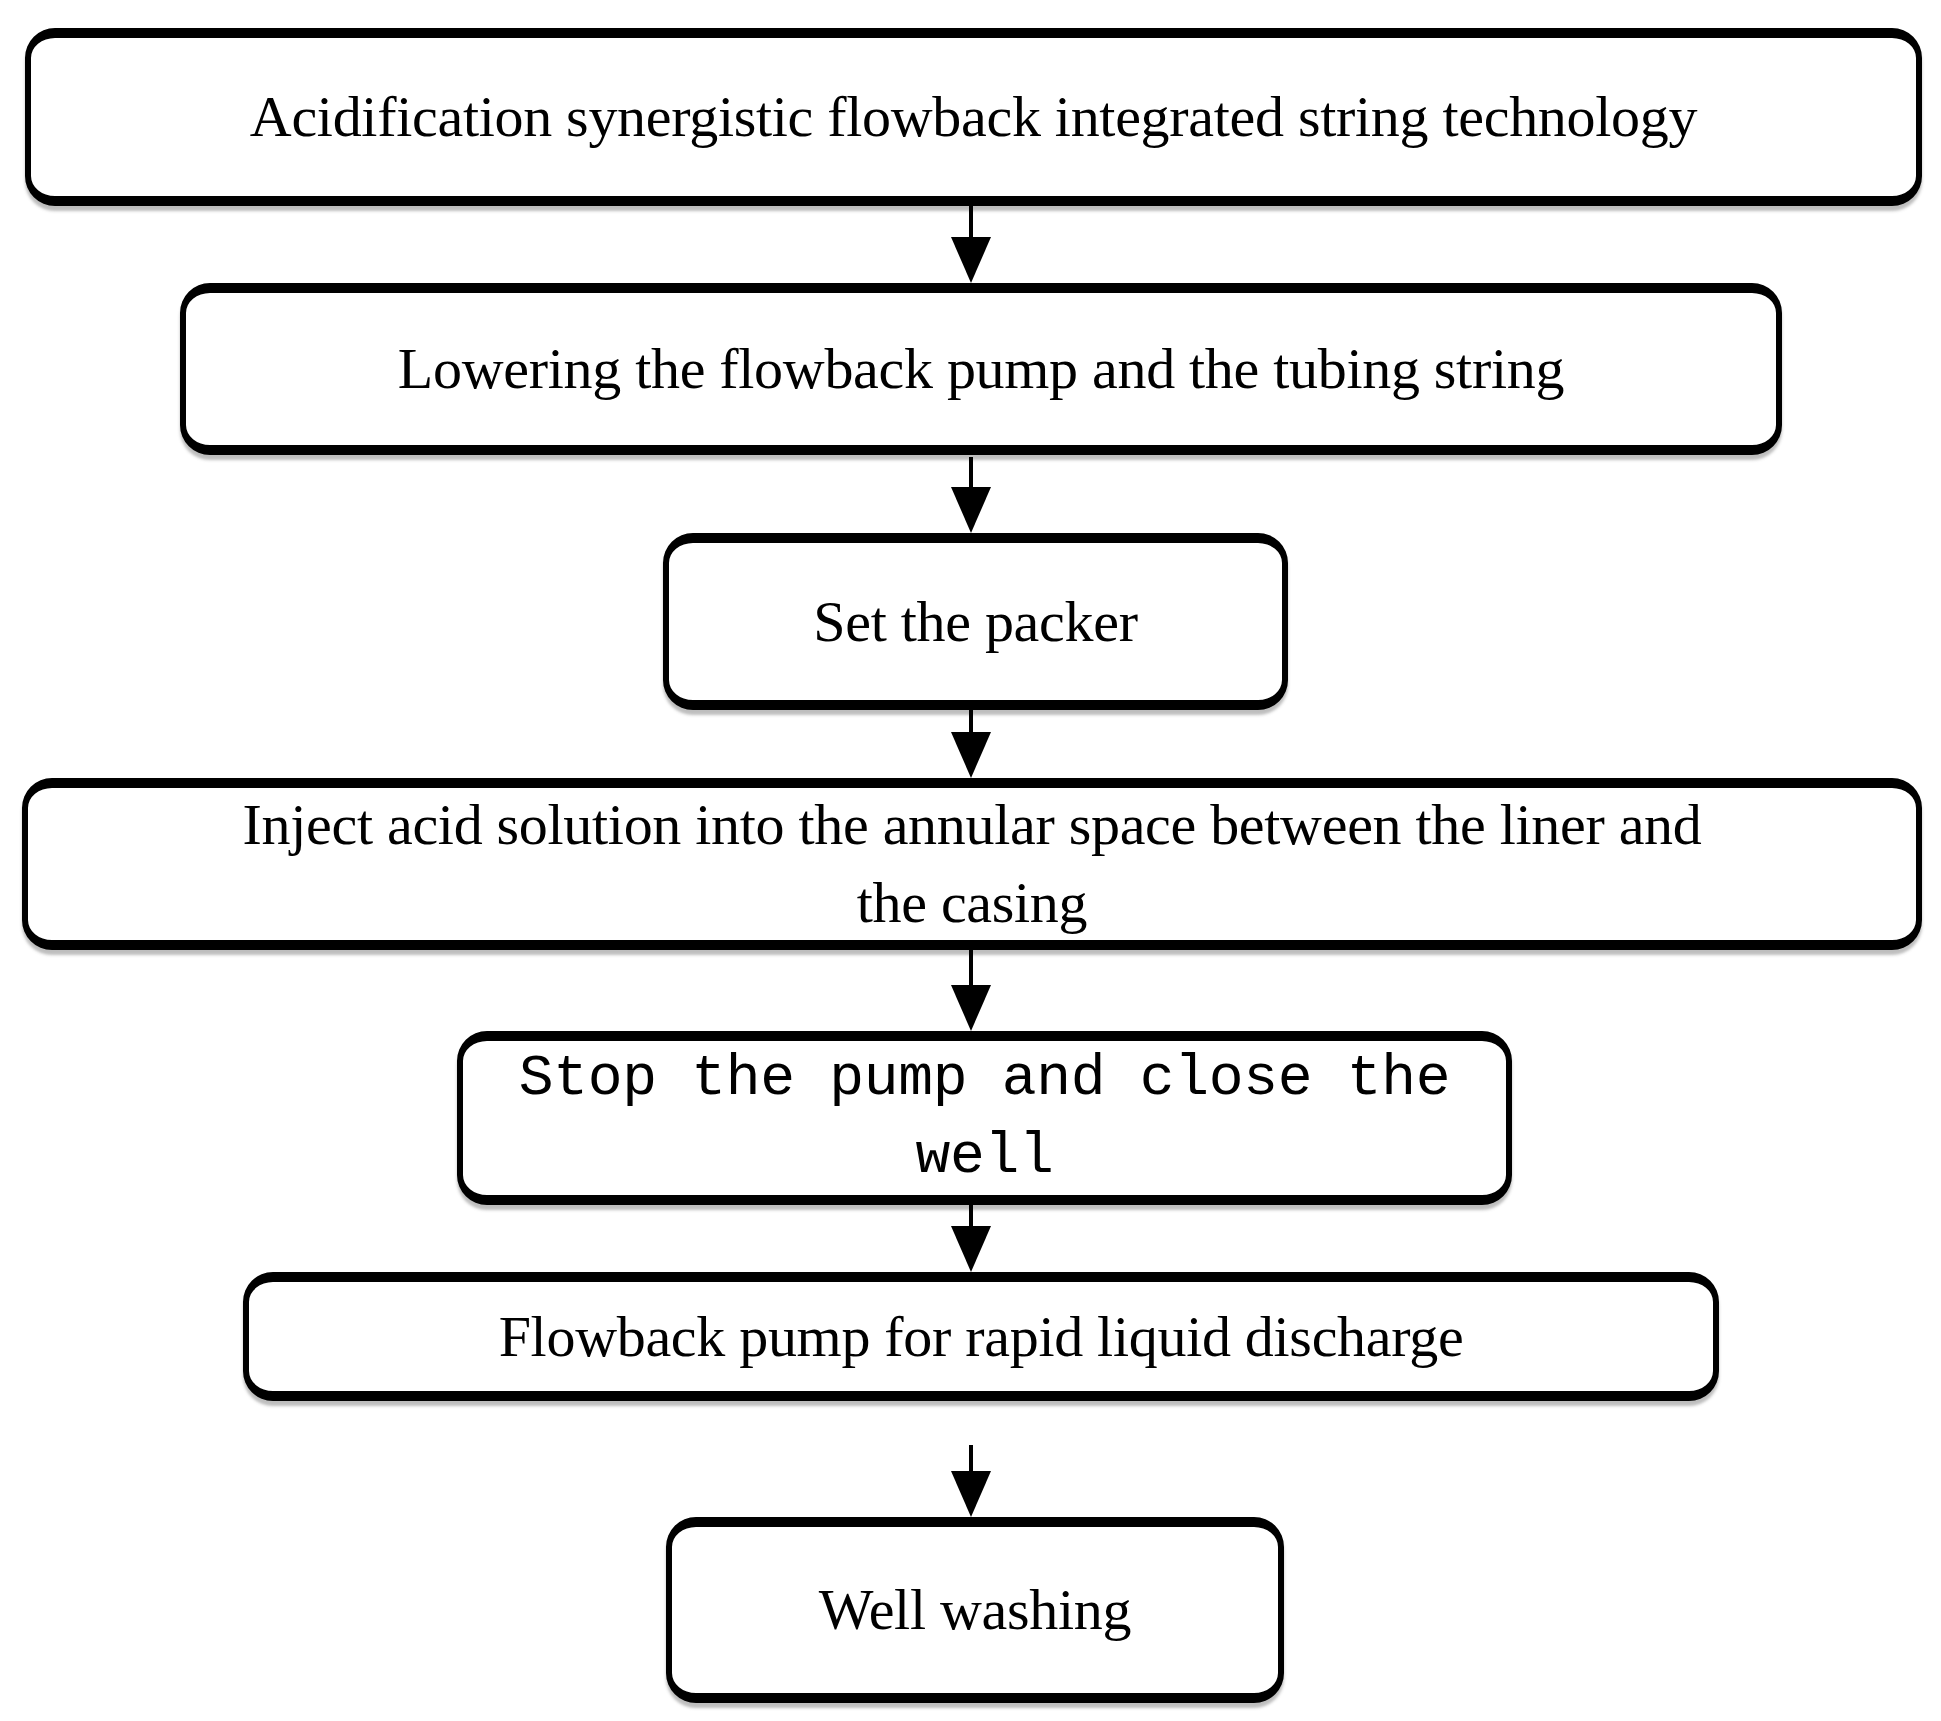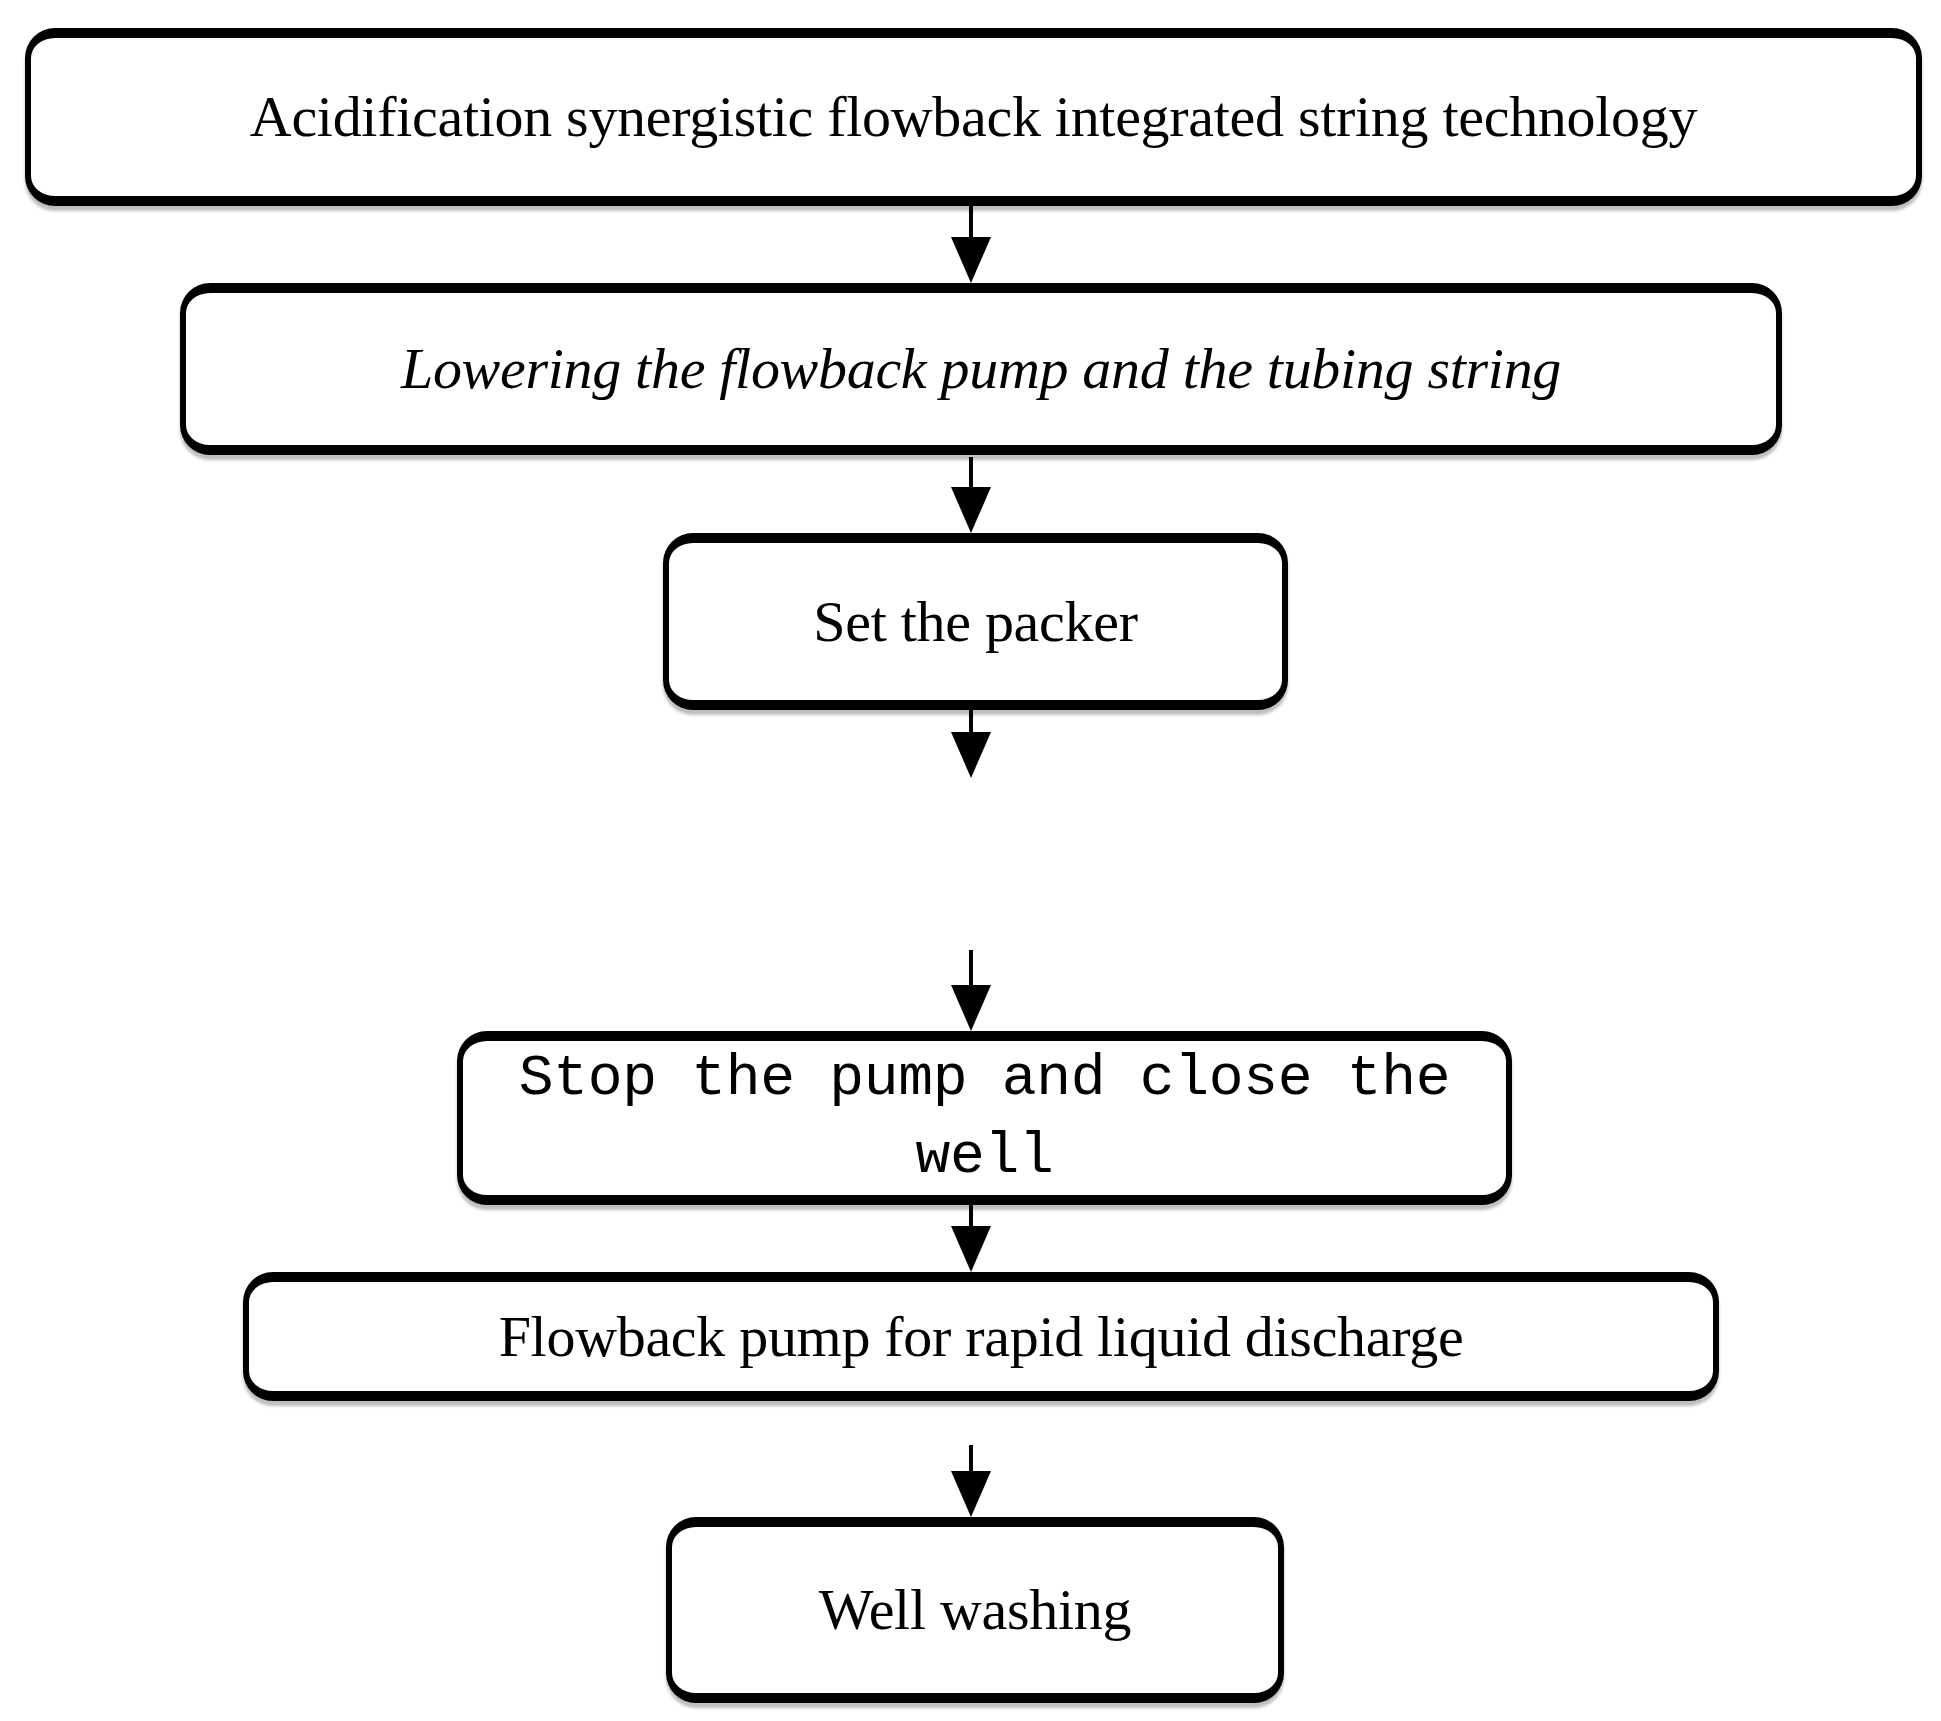--- a/index.html
+++ b/index.html
@@ -65,38 +65,42 @@
 
   <div class="node" style="left:25px; top:28px; width:1897px; height:178px;">
     <span class="label">Acidification synergistic flowback integrated string technology</span>
   </div>
 
   <div class="arrow" style="left:949px; top:206px; height:77px;">
     <div class="stem"></div>
     <div class="head"></div>
   </div>
 
-  <div class="node" style="left:180px; top:283px; width:1602px; height:172px;font-style:italic;">
+  <div class="node" style="left:180px; top:283px; width:1602px; height:172px;">
     <span class="label">Lowering the flowback pump and the tubing string</span>
   </div>
 
   <div class="arrow" style="left:949px; top:457px; height:76px;">
     <div class="stem"></div>
     <div class="head"></div>
   </div>
 
   <div class="node" style="left:663px; top:533px; width:625px; height:177px;">
     <span class="label">Set the packer</span>
   </div>
 
   <div class="arrow" style="left:949px; top:710px; height:68px;">
     <div class="stem"></div>
     <div class="head"></div>
   </div>
 
+  <div class="node" style="left:22px; top:778px; width:1900px; height:172px;">
+    <span class="label">Inject acid solution into the annular space between the liner and
+the casing</span>
+  </div>
 
   <div class="arrow" style="left:949px; top:950px; height:81px;">
     <div class="stem"></div>
     <div class="head"></div>
   </div>
 
   <div class="node" style="left:457px; top:1031px; width:1055px; height:174px;font-family:Liberation Mono, monospace;">
     <span class="label">Stop the pump and close the well</span>
   </div>
 

